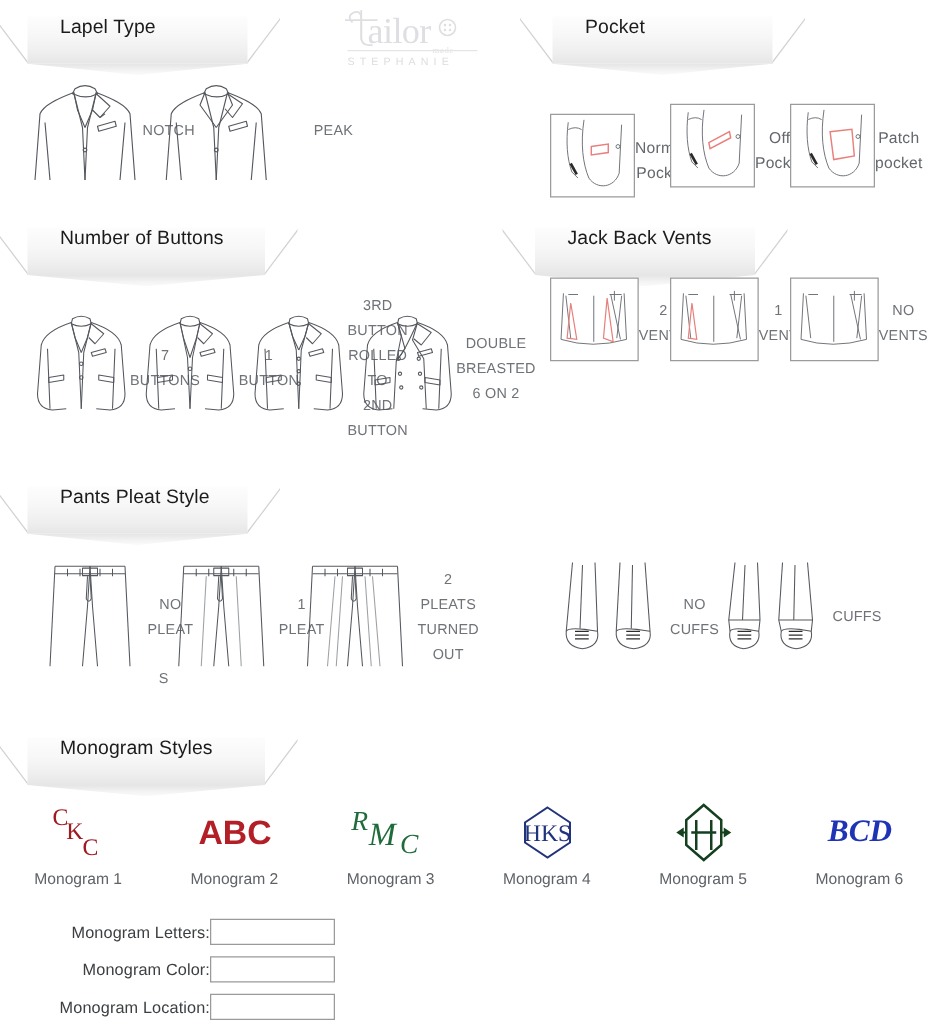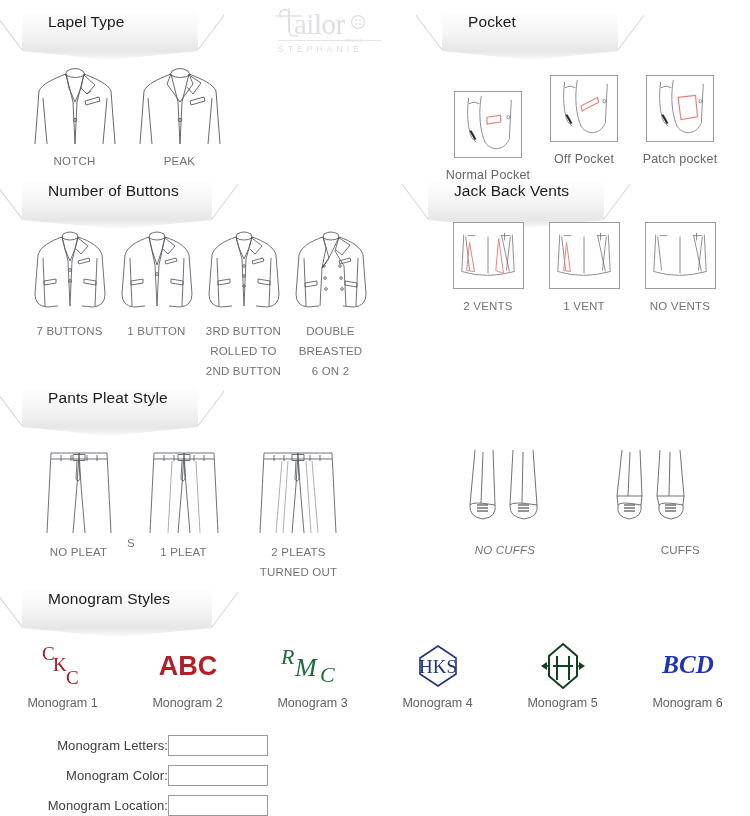--- a/index.html
+++ b/index.html
@@ -35,21 +35,21 @@
   .banner .tail.right::before{ transform: rotate(-53deg); }
   .banner .tail.left  { left: -26px; }
   .banner .tail.right { right:-26px; }
   .banner .title {
     padding-left: 26px; font-size: 15.5px; color:#1b1b1b;
     letter-spacing:.1px; white-space:nowrap;
   }
 
   
   .opt-row { position:absolute; display:flex; }
-  .opt { display:flex; flex-direction:column; align-items:center; }
+  .opt { display:flex; flex-direction:row; align-items:center; }
   .opt .art { display:flex; align-items:flex-end; justify-content:center; }
   .opt .cap {
     margin-top: 7px; text-align:center; color:#6f7378;
     font-size: 11.5px; line-height: 20px; letter-spacing:.2px;
     white-space: pre-line;
   }
   .cap.upper { font-size:11.5px; }
   .cap.title-case { font-size:12.5px; color:#63676c; }
 
   
@@ -129,21 +129,21 @@
             <path d="M58 36 L62 33"></path>
             <path d="M56 43 L70 39 L71 43 L57 47 z"></path>
             <path d="M14 40 L18 86"></path>
               <path d="M78 40 L74 86"></path>
             <circle cx="46" cy="62" r="1.5"></circle>
           </g>
         </svg>
       </div>
       <div class="cap upper">NOTCH</div>
     </div>
-    <div class="opt" style="width:105px;">
+    <div class="opt" style="width:105px;gap:32px;">
       <div class="art">
         <svg width="92" height="86" viewBox="0 0 92 86">
           <g fill="none" stroke="#54585e" stroke-width="0.9" stroke-linejoin="round">
             <path d="M38 13 q8 -5 16 0 l2 4 q-9 5 -20 0 z"></path>
             <path d="M37 16 C24 21 13 26 10 33 L6 86"></path>
             <path d="M55 16 C68 21 79 26 82 33 L86 86"></path>
             <path d="M37 16 L44 44 L46 86"></path>
             <path d="M55 16 L48 44 L46 86"></path>
             <path d="M37 16 L33 26 L46 44"></path>
             <path d="M55 16 L59 26 L46 44"></path>
@@ -460,40 +460,40 @@
         </svg>
       </div>
       <div class="cap upper">2 PLEATS
 TURNED OUT</div>
     </div>
   </div>
   <div style="position:absolute; left:127px; top:537px; font-size:11.5px; color:#6f7378;">S</div>
 
 
   <div class="opt-row" style="left:440px; top:448px;">
-    <div class="opt" style="width:130px;font-style:italic;">
+    <div class="opt" style="width:130px;">
       <div class="art">
         <svg width="96" height="85" viewBox="0 0 96 85">
           <g fill="none" stroke="#54585e" stroke-width="0.85" stroke-linejoin="round">
             <path d="M18 2 L13 57"></path>
               <path d="M36 2 L38 57"></path>
             <path d="M26 4 L24 55"></path>
             <path d="M13 57 q2 -4 25 0 q2 12 -12 14 q-14 -2 -13 -14 z"></path>
             <path d="M20 57 h11 M20 60 h11 M20 63 h11" stroke="#2c2c2c" stroke-width="1"></path>
             <path d="M56 2 L53 57"></path>
               <path d="M76 2 L80 57"></path>
             <path d="M66 4 L65 55"></path>
             <path d="M53 57 q3 -4 27 0 q2 12 -13 14 q-15 -2 -14 -14 z"></path>
             <path d="M61 57 h11 M61 60 h11 M61 63 h11" stroke="#2c2c2c" stroke-width="1"></path>
           </g>
         </svg>
       </div>
       <div class="cap upper">NO CUFFS</div>
     </div>
-    <div class="opt" style="width:130px;align-items:flex-end;">
+    <div class="opt" style="width:130px;">
       <div class="art">
         <svg width="96" height="85" viewBox="0 0 96 85">
           <g fill="none" stroke="#54585e" stroke-width="0.85" stroke-linejoin="round">
             <path d="M18 2 L13 48"></path>
               <path d="M36 2 L38 48"></path>
             <path d="M26 4 L24 48"></path>
             <path d="M13 48 h25"></path>
             <path d="M14 57 q2 -4 23 0 q2 12 -12 14 q-13 -2 -11 -14 z"></path>
             <path d="M13 48 L14 57 M38 48 L37 57"></path>
             <path d="M20 57 h11 M20 60 h11 M20 63 h11" stroke="#2c2c2c" stroke-width="1"></path>

